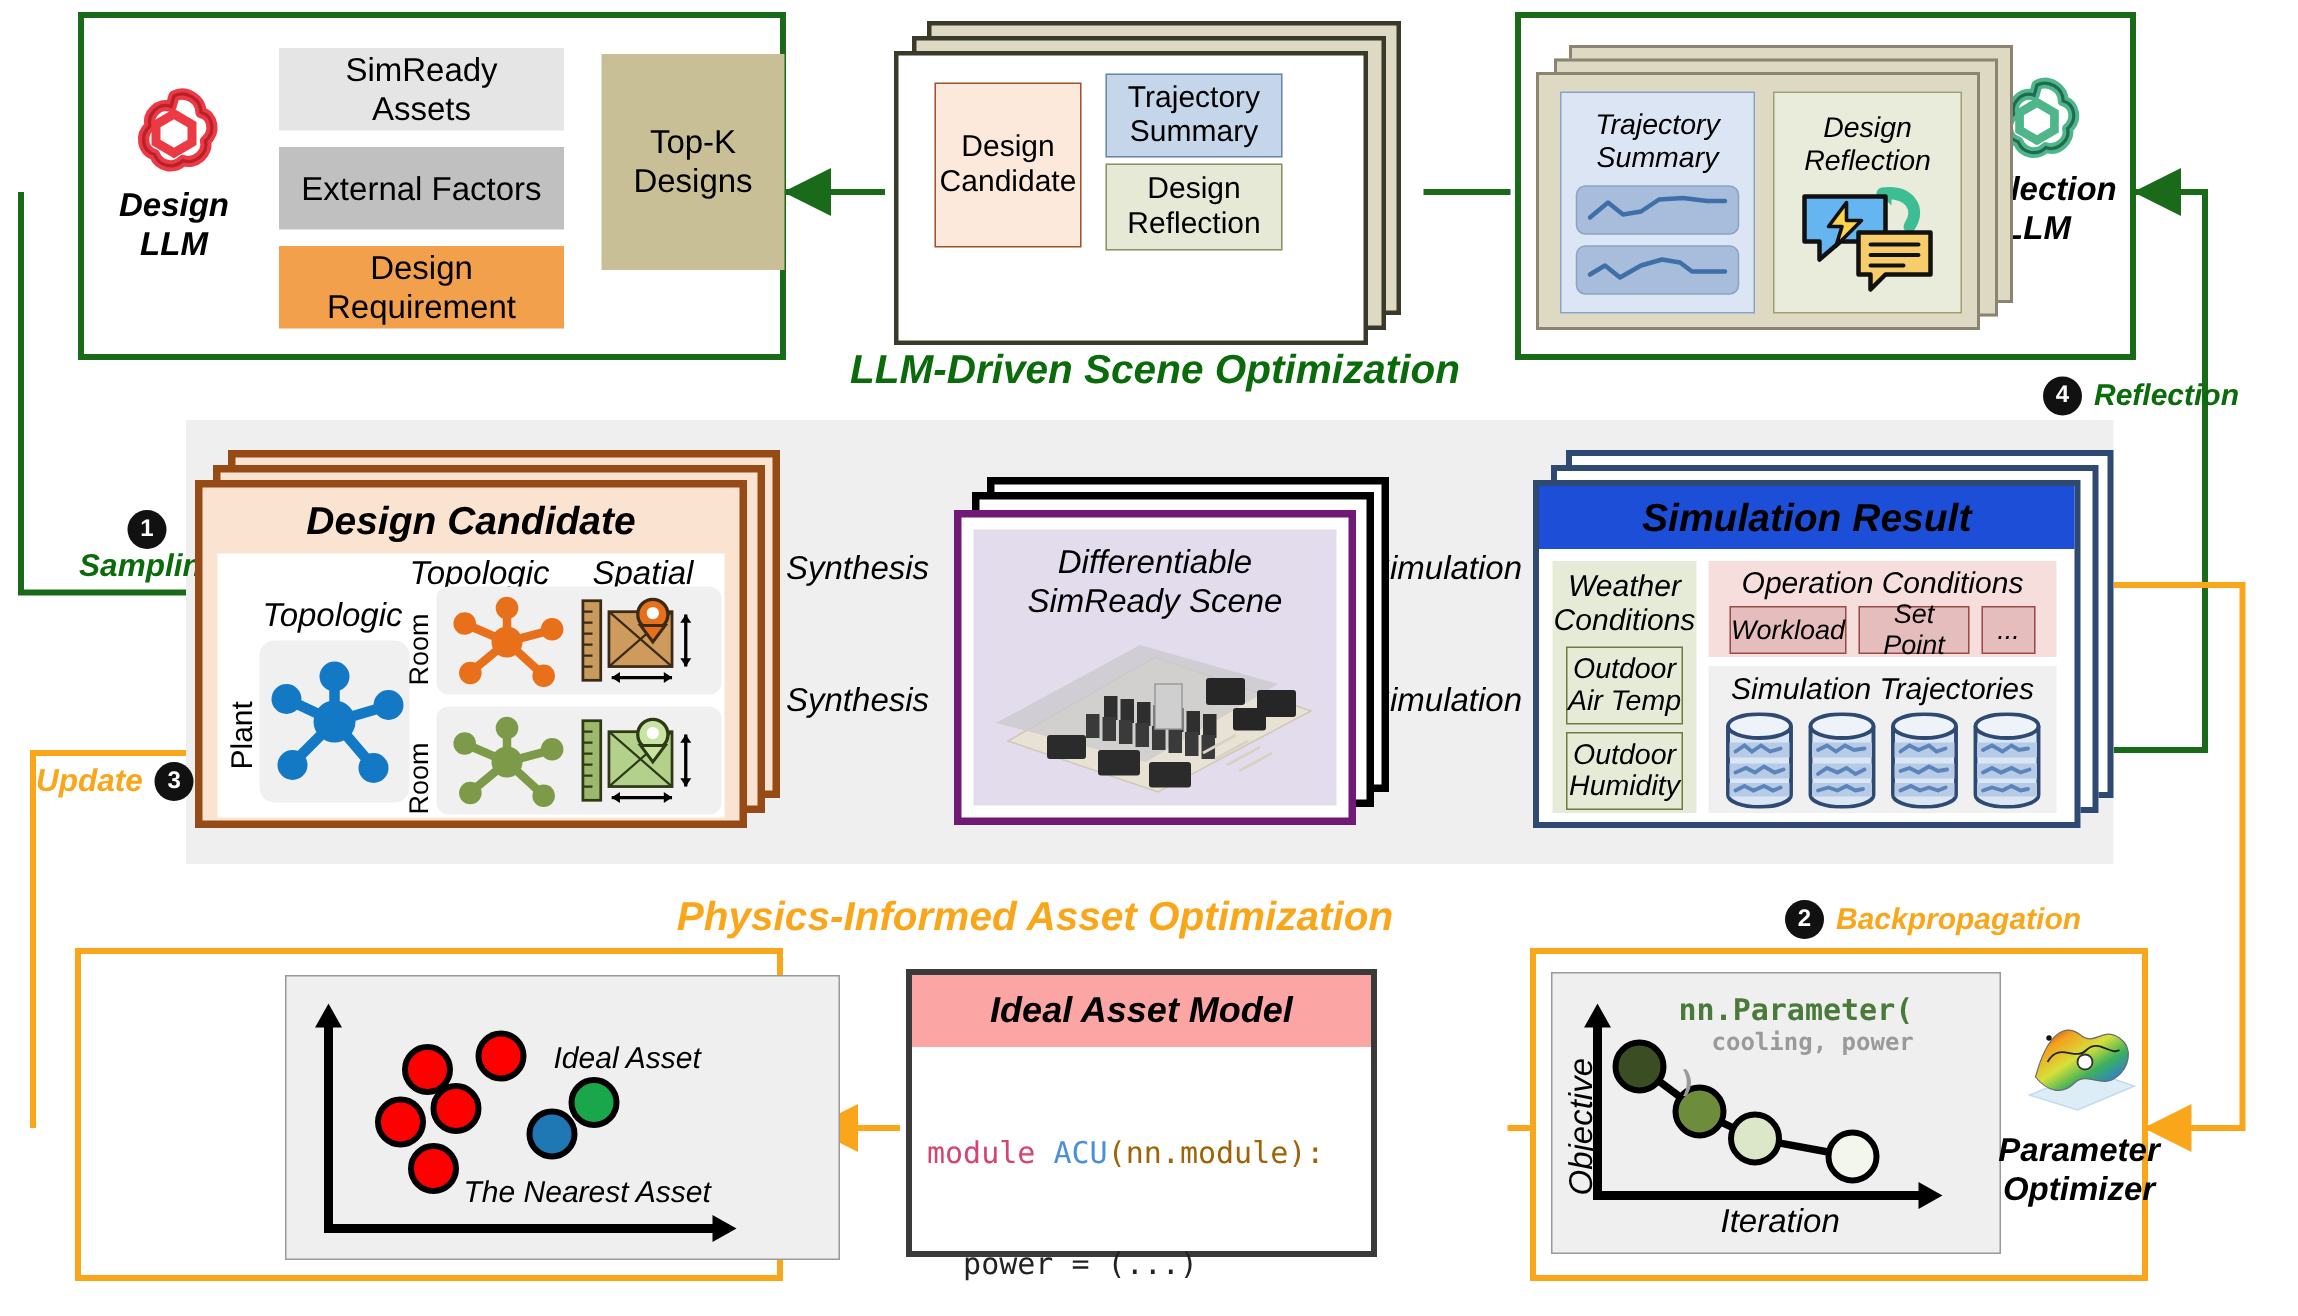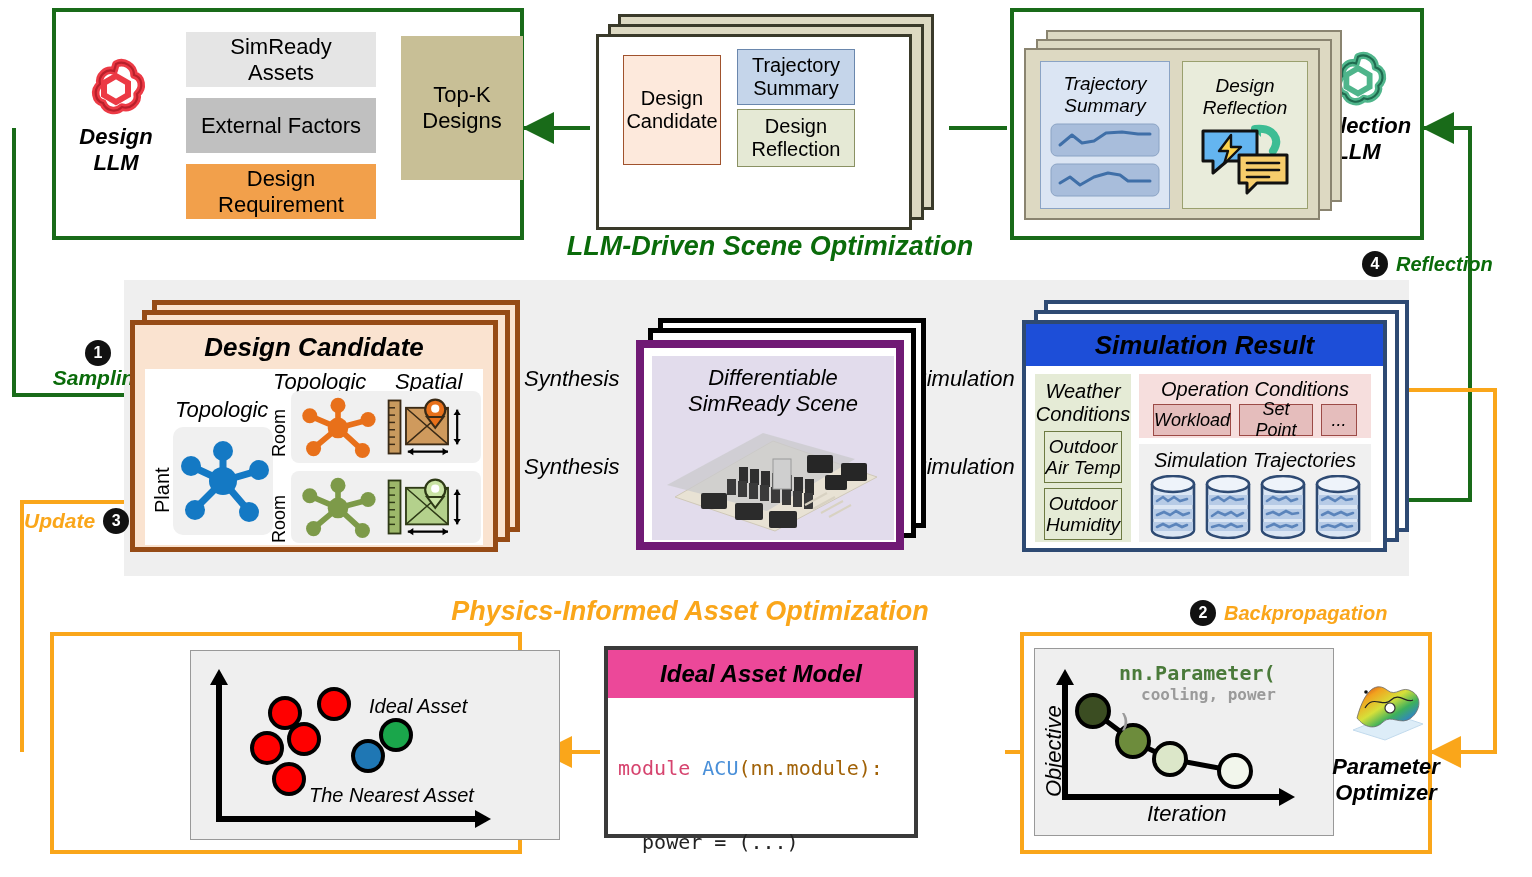--- a/index.html
+++ b/index.html
@@ -320,21 +320,21 @@
 </div>
 
 <div class="abs it t22" style="left:524px;top:366px;">Synthesis</div>
 <div class="abs it t22" style="left:524px;top:454px;">Synthesis</div>
 <div class="abs it t22" style="left:912px;top:366px;">Simulation</div>
 <div class="abs it t22" style="left:912px;top:454px;">Simulation</div>
 
 <div class="abs" style="left:636px;top:318px;width:300px;height:240px;">
   <div class="card" style="left:22px;top:0px;width:268px;height:210px;background:#fff;border:5px solid #000;"></div>
   <div class="card" style="left:12px;top:10px;width:268px;height:210px;background:#fff;border:5px solid #000;"></div>
-  <div class="card" style="left:0px;top:22px;width:268px;height:210px;background:#fff;border:8px solid #701a75;padding:7px;">
+  <div class="card" style="left:0px;top:22px;width:268px;height:210px;background:#fff;border:5px solid #701a75;padding:7px;">
     <div class="abs col" style="left:8px;top:8px;width:242px;height:184px;background:#e2dcec;">
       <div class="it t22" style="margin-top:8px;">Differentiable</div>
       <div class="it t22">SimReady Scene</div>
       <svg width="236" height="120" viewBox="0 0 236 120" style="margin-top:2px;">
         <polygon points="20,78 118,22 222,58 120,112" fill="#e8e2d4" stroke="#cfc8b8"></polygon>
         <polygon points="12,66 108,14 200,40 112,92" fill="#c9cacc" opacity="0.75"></polygon>
         <g>
           <g fill="#2b2b2b">
             <rect x="46" y="74" width="26" height="16" rx="2"></rect>
             <rect x="80" y="84" width="28" height="17" rx="2"></rect>
@@ -493,21 +493,21 @@
         <circle cx="205" cy="84" r="15" fill="#1aa64b"></circle>
         <circle cx="177" cy="105" r="15" fill="#1f77b4"></circle>
       </g>
     </svg>
     <div class="abs it t20" style="left:178px;top:44px;">Ideal Asset</div>
     <div class="abs it t20" style="left:118px;top:133px;">The Nearest Asset</div>
   </div>
 </div>
 
 <div class="abs" style="left:604px;top:646px;width:314px;height:192px;background:#fff;border:4px solid #3a3a3a;">
-  <div class="ctr bi t24" style="height:48px;background:#ec4899;">Ideal Asset Model</div>
+  <div class="ctr bi t24" style="height:48px;background:#fca5a5;">Ideal Asset Model</div>
   <div class="mono" style="padding:8px 10px;font-size:20px;line-height:1.24;white-space:pre;">
     <div><span style="color:#d6436e;">module </span><span style="color:#4a90d9;">ACU</span><span style="color:#a16207;">(nn.module):</span></div>
     <div style="color:#222;">  power = (...)</div>
     
     
     
   </div>
 </div>
 
 <div class="abs orangebox" style="left:1020px;top:632px;width:412px;height:222px;">

